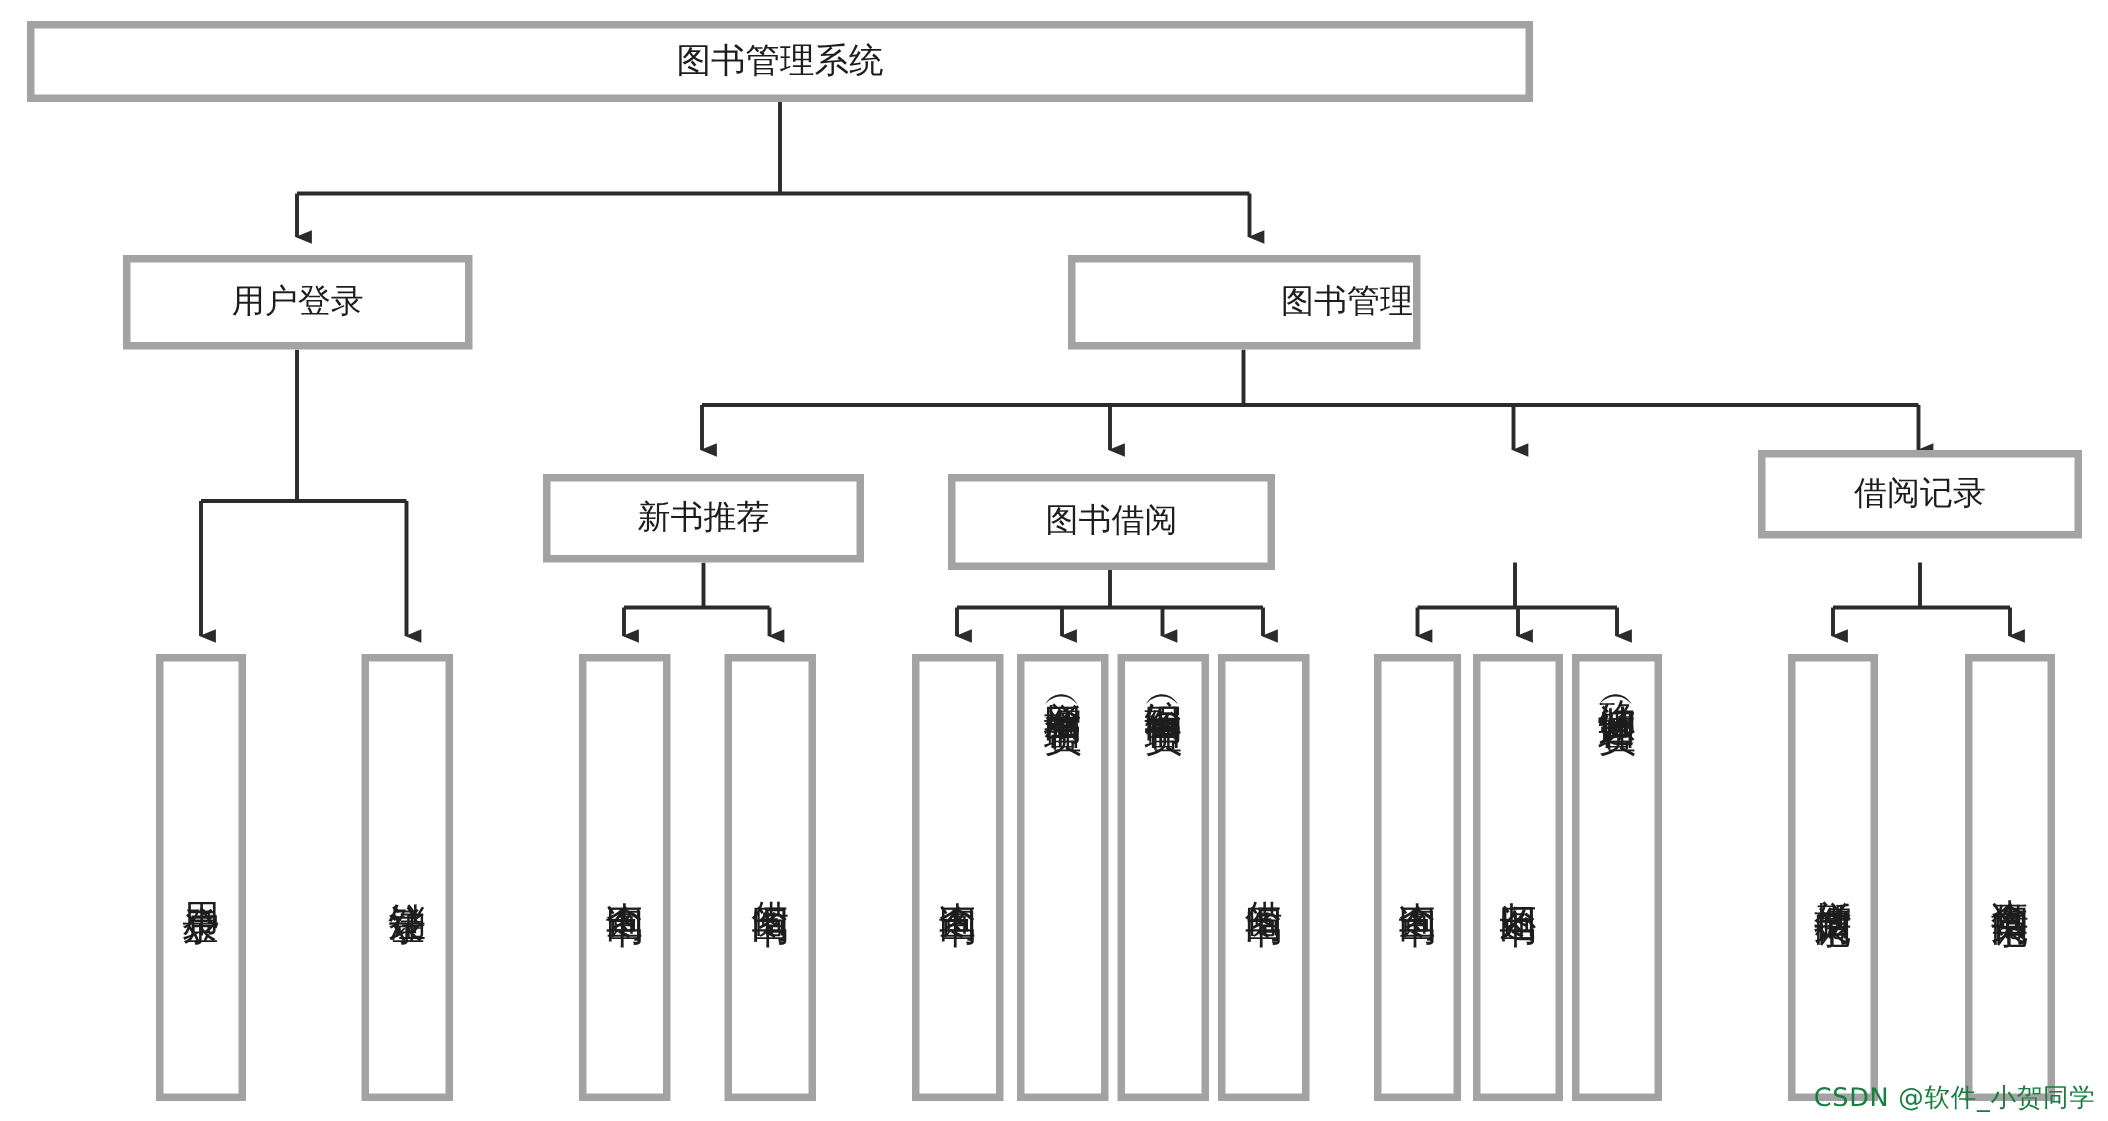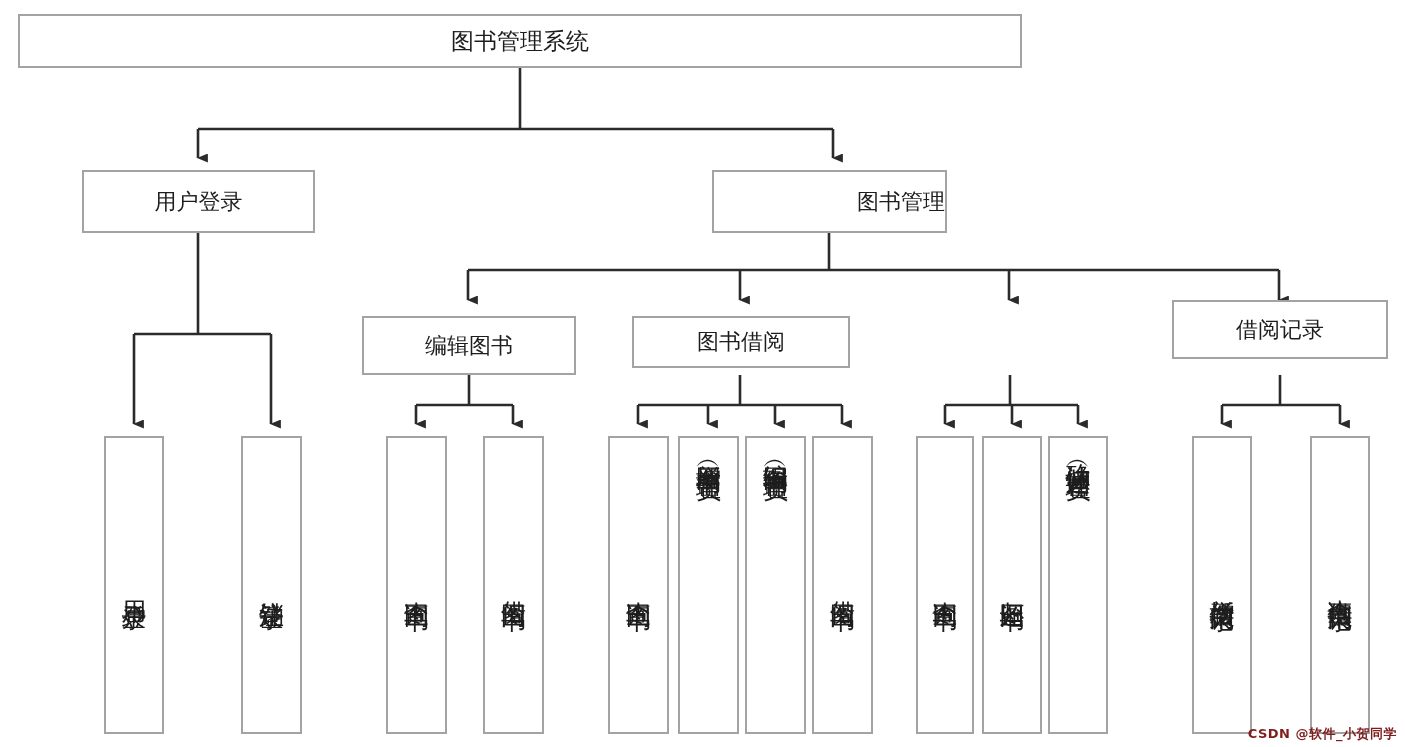--- a/index.html
+++ b/index.html
@@ -22,21 +22,21 @@
     left: 0;
     top: 0;
     width: 1405px;
     height: 747px;
     pointer-events: none;
   }
   .node {
     position: absolute;
     box-sizing: border-box;
     background: #ffffff;
-    border: 2px solid #a3a3a3;
+    border: 5px solid #a3a3a3;
     display: flex;
     align-items: center;
     justify-content: center;
     color: #1d1d1d;
   }
   .node-label {
     display: block;
     text-align: center;
     line-height: 1.0;
     color: #1d1d1d;
@@ -64,25 +64,24 @@
     white-space: nowrap;
   }
   .node.vert.centered {
     align-items: center;
     padding-top: 0;
   }
   #watermark {
     position: absolute;
     right: 8px;
     bottom: 4px;
-    font-size: 13px;
-    color: #7f1d1d;
+    font-size: 17px;
+    color: #15803d;
     letter-spacing: 0.5px;
     white-space: nowrap;
-    font-weight: bold;
   }
 </style>
 </head>
 <body>
 
 <div id="canvas">
 
   <svg id="edges" viewBox="0 0 1405 747" width="1405" height="747" xmlns="http://www.w3.org/2000/svg">
     <defs>
       <marker id="arw" viewBox="0 0 10 12" refX="5" refY="11" markerWidth="9" markerHeight="11" orient="auto-start-reverse" markerUnits="userSpaceOnUse">
@@ -138,23 +137,23 @@
   </div>
 
   <div class="node horiz" style="left:82px; top:170px; width:233px; height:63px;">
     <span class="node-label">用户登录</span>
   </div>
   <div class="node horiz" style="left:712px; top:170px; width:235px; height:63px;justify-content:flex-end;">
     <span class="node-label">图书管理</span>
   </div>
 
   <div class="node horiz" style="left:362px; top:316px; width:214px; height:59px;">
-    <span class="node-label">编辑图书</span>
-  </div>
-  <div class="node horiz" style="left:632px; top:316px; width:218px; height:52px;">
+    <span class="node-label">新书推荐</span>
+  </div>
+  <div class="node horiz" style="left:632px; top:316px; width:218px; height:64px;">
     <span class="node-label">图书借阅</span>
   </div>
   <div class="node horiz" style="left:1172px; top:300px; width:216px; height:59px;">
     <span class="node-label">借阅记录</span>
   </div>
 
   <div class="node vert centered" style="left:104px; top:436px; width:60px; height:298px;">
     <span class="node-label">用户登录</span>
   </div>
   <div class="node vert centered" style="left:241px; top:436px; width:61px; height:298px;">

